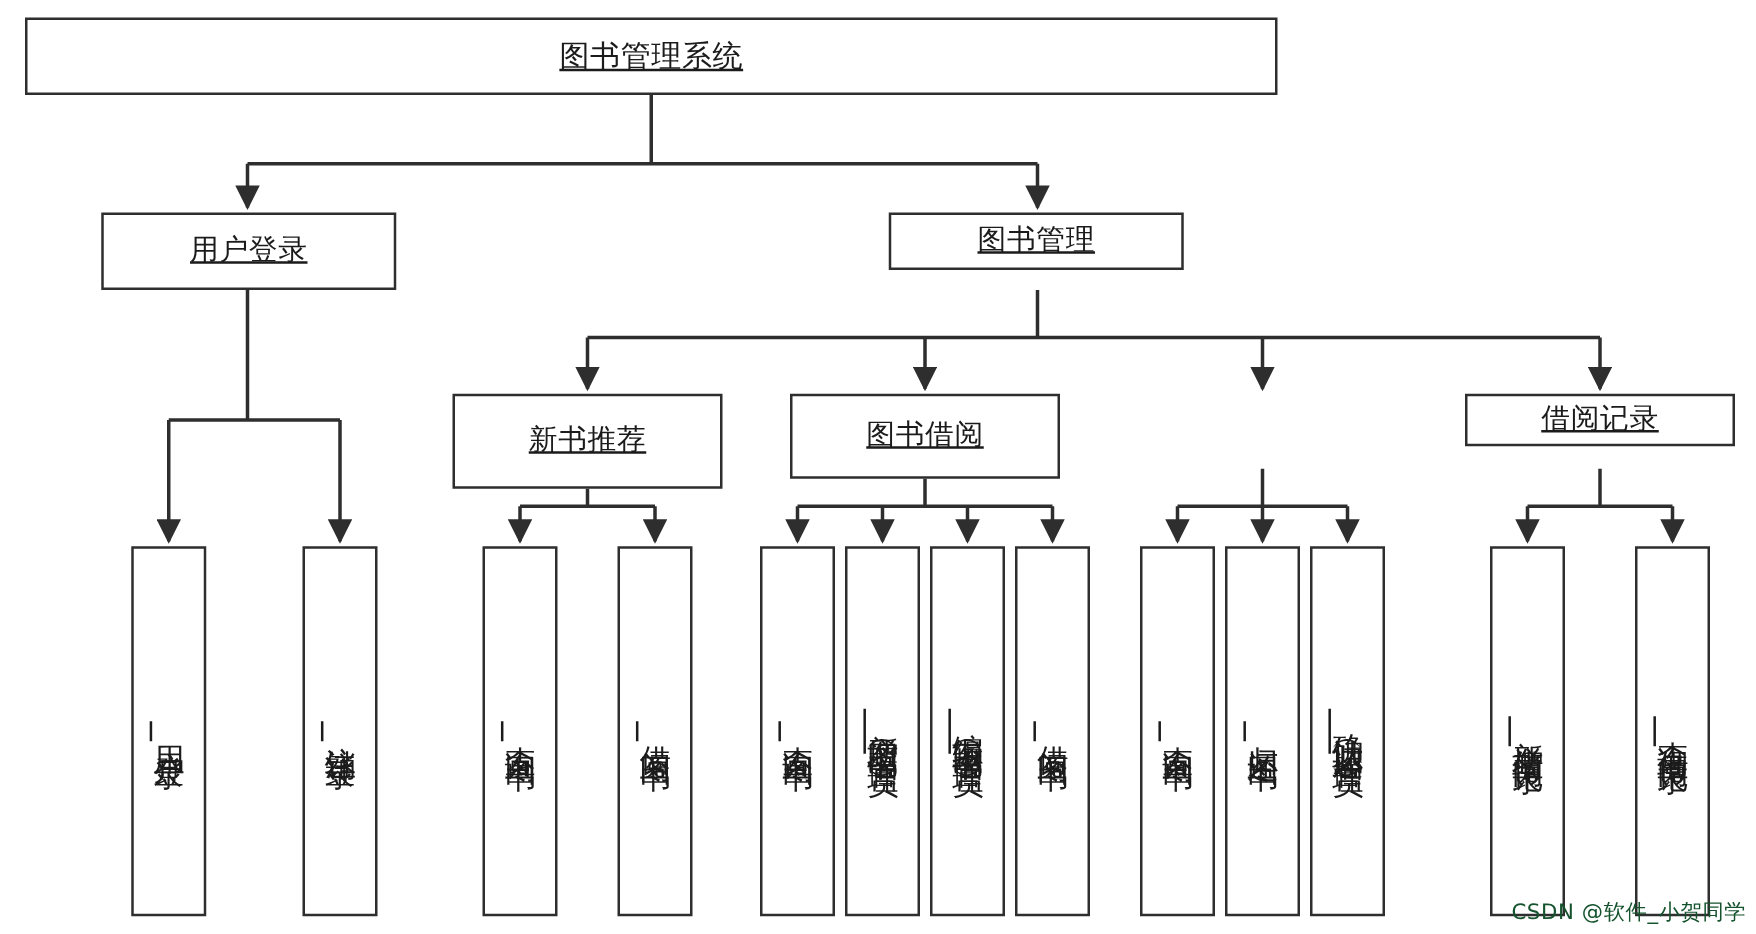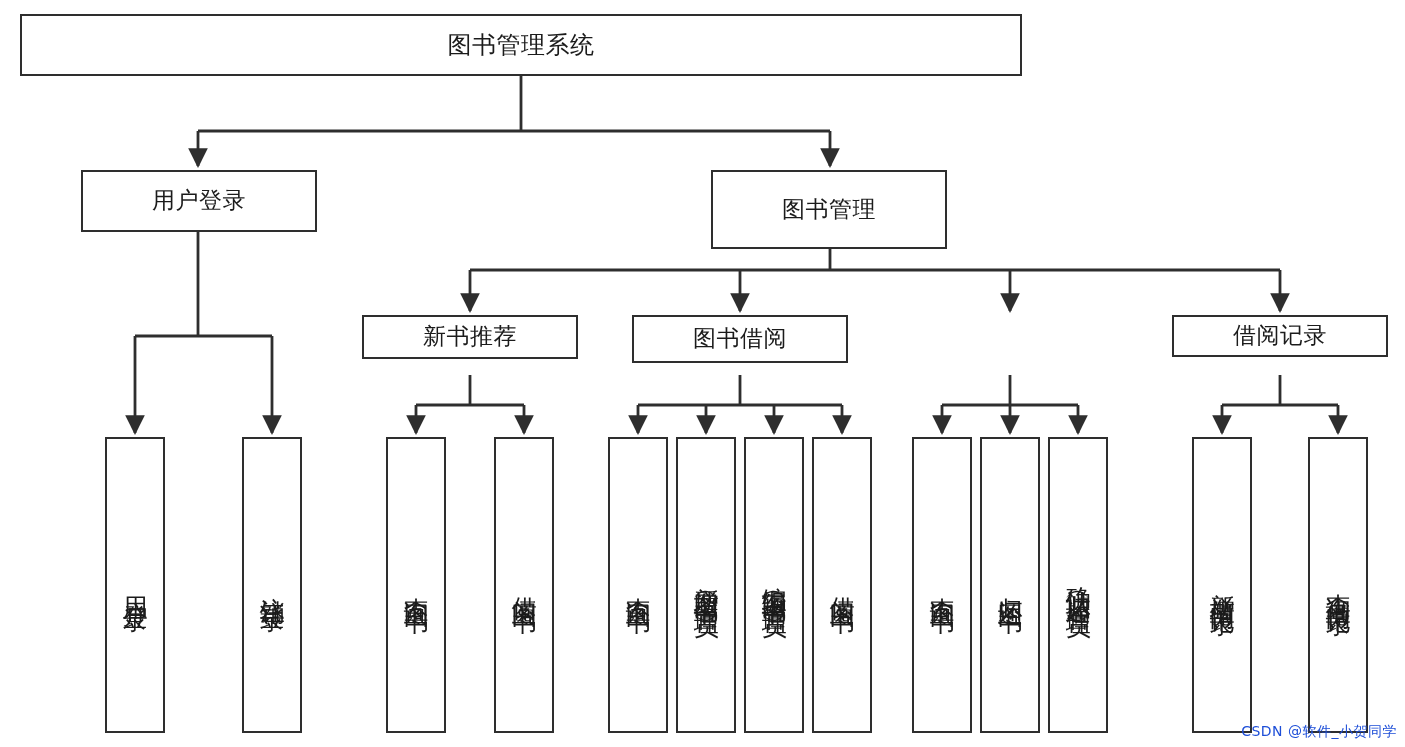--- a/index.html
+++ b/index.html
@@ -28,20 +28,21 @@
   }
   .node {
     position: absolute;
     box-sizing: border-box;
     border: 2.5px solid #2e2e2e;
     background: #ffffff;
     display: flex;
     align-items: center;
     justify-content: center;
     color: #1b1b1b;
+    text-decoration: underline;
   }
   .node-label {
     display: block;
     text-align: center;
     line-height: 1.12;
     white-space: nowrap;
   }
   
   .node.h .node-label {
     writing-mode: horizontal-tb;
@@ -61,22 +62,22 @@
     text-orientation: upright;
     font-size: 25px;
     line-height: 1.02;
     letter-spacing: 4px;
     max-height: 268px;
   }
   .watermark {
     position: absolute;
     right: 8px;
     bottom: 6px;
-    font-size: 14px;
-    color: #1d4ed8;
+    font-size: 17px;
+    color: #14532d;
     letter-spacing: 0.5px;
     white-space: nowrap;
     font-family: "DejaVu Sans", "Liberation Sans", sans-serif;
   }
 </style>
 </head>
 <body>
 
 <div id="canvas">
 
@@ -130,28 +131,28 @@
     </g>
   </svg>
 
   <div class="node h root" style="left:20px; top:14px; width:1002px; height:62px;">
     <span class="node-label">图书管理系统</span>
   </div>
 
   <div class="node h" style="left:81px; top:170px; width:236px; height:62px;">
     <span class="node-label">用户登录</span>
   </div>
-  <div class="node h" style="left:711px; top:170px; width:236px; height:79px;">
+  <div class="node h" style="left:711px; top:170px; width:236px; height:46px;">
     <span class="node-label">图书管理</span>
   </div>
 
-  <div class="node h" style="left:362px; top:315px; width:216px; height:44px;">
+  <div class="node h" style="left:362px; top:315px; width:216px; height:76px;">
     <span class="node-label">新书推荐</span>
   </div>
-  <div class="node h" style="left:632px; top:315px; width:216px; height:48px;">
+  <div class="node h" style="left:632px; top:315px; width:216px; height:68px;">
     <span class="node-label">图书借阅</span>
   </div>
   <div class="node h" style="left:1172px; top:315px; width:216px; height:42px;">
     <span class="node-label">借阅记录</span>
   </div>
 
   <div class="node v" style="left:105px; top:437px; width:60px; height:296px;">
     <span class="node-label">用户登录</span>
   </div>
   <div class="node v" style="left:242px; top:437px; width:60px; height:296px;">

